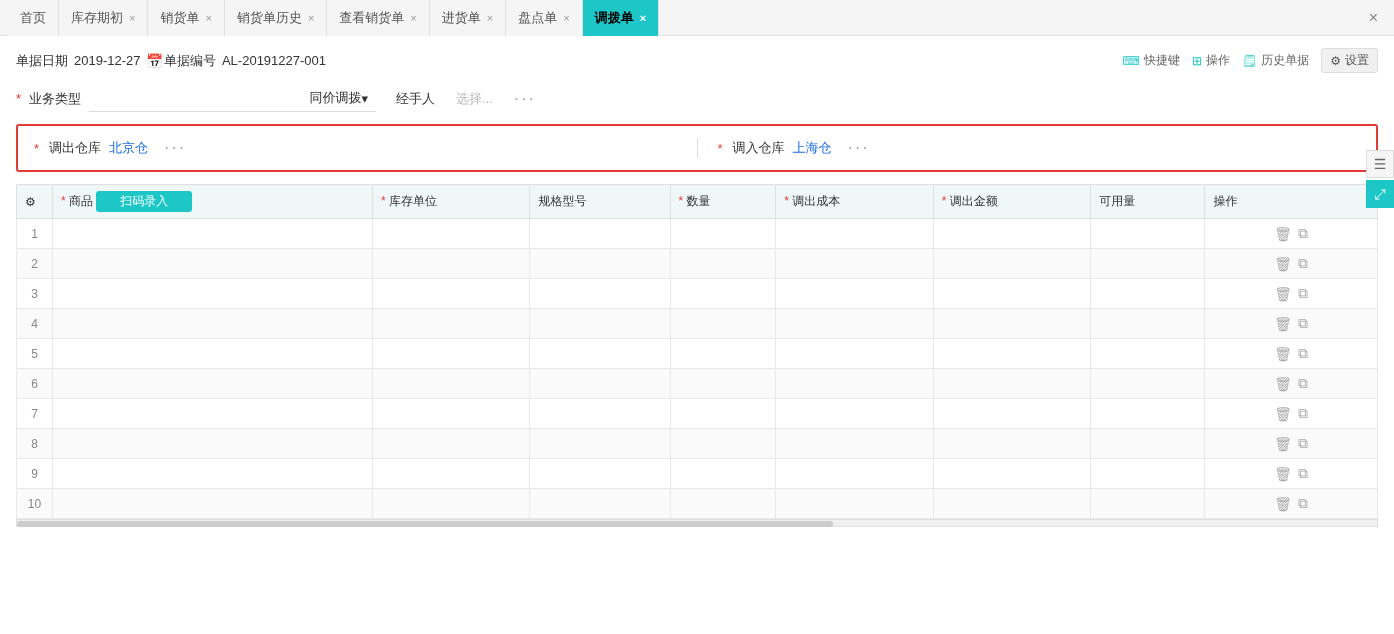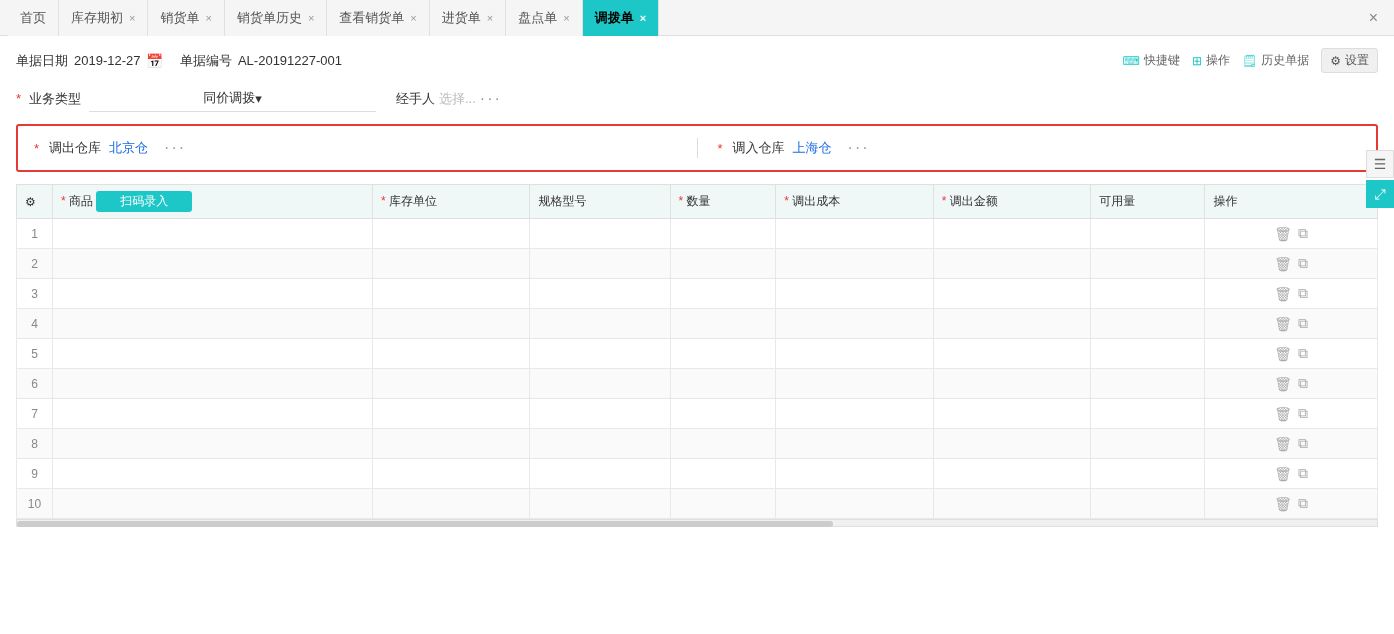--- a/index.html
+++ b/index.html
@@ -59,21 +59,20 @@
     
     .form-header {
       display: flex;
       align-items: center;
       margin-bottom: 12px;
       gap: 20px;
     }
     .form-header-left {
       display: flex;
       align-items: flex-end;
-      gap: 16px;
     }
     .form-field {
       display: flex;
       align-items: center;
       gap: 6px;
     }
     .form-field label {
       font-size: 13px;
       color: #333;
       white-space: nowrap;
@@ -177,27 +176,27 @@
     .business-type-field .label { color: #333; }
     .business-type-select {
       flex: 1;
       border: none;
       border-bottom: 1px solid #ddd;
       padding: 4px 8px;
       font-size: 13px;
       color: #333;
       display: flex;
       align-items: center;
-      justify-content: center;
+      justify-content: flex-end;
       cursor: pointer;
     }
     .operator-field {
       display: flex;
       align-items: center;
-      gap: 4px;
+      gap: 21px;
     }
     .operator-field .label { color: #333; }
     .operator-placeholder { color: #bbb; font-size: 13px; }
     .operator-dots { color: #999; cursor: pointer; font-size: 16px; letter-spacing: 2px; }
 
     
     .data-table {
       width: 100%;
       border-collapse: collapse;
       font-size: 12px;

